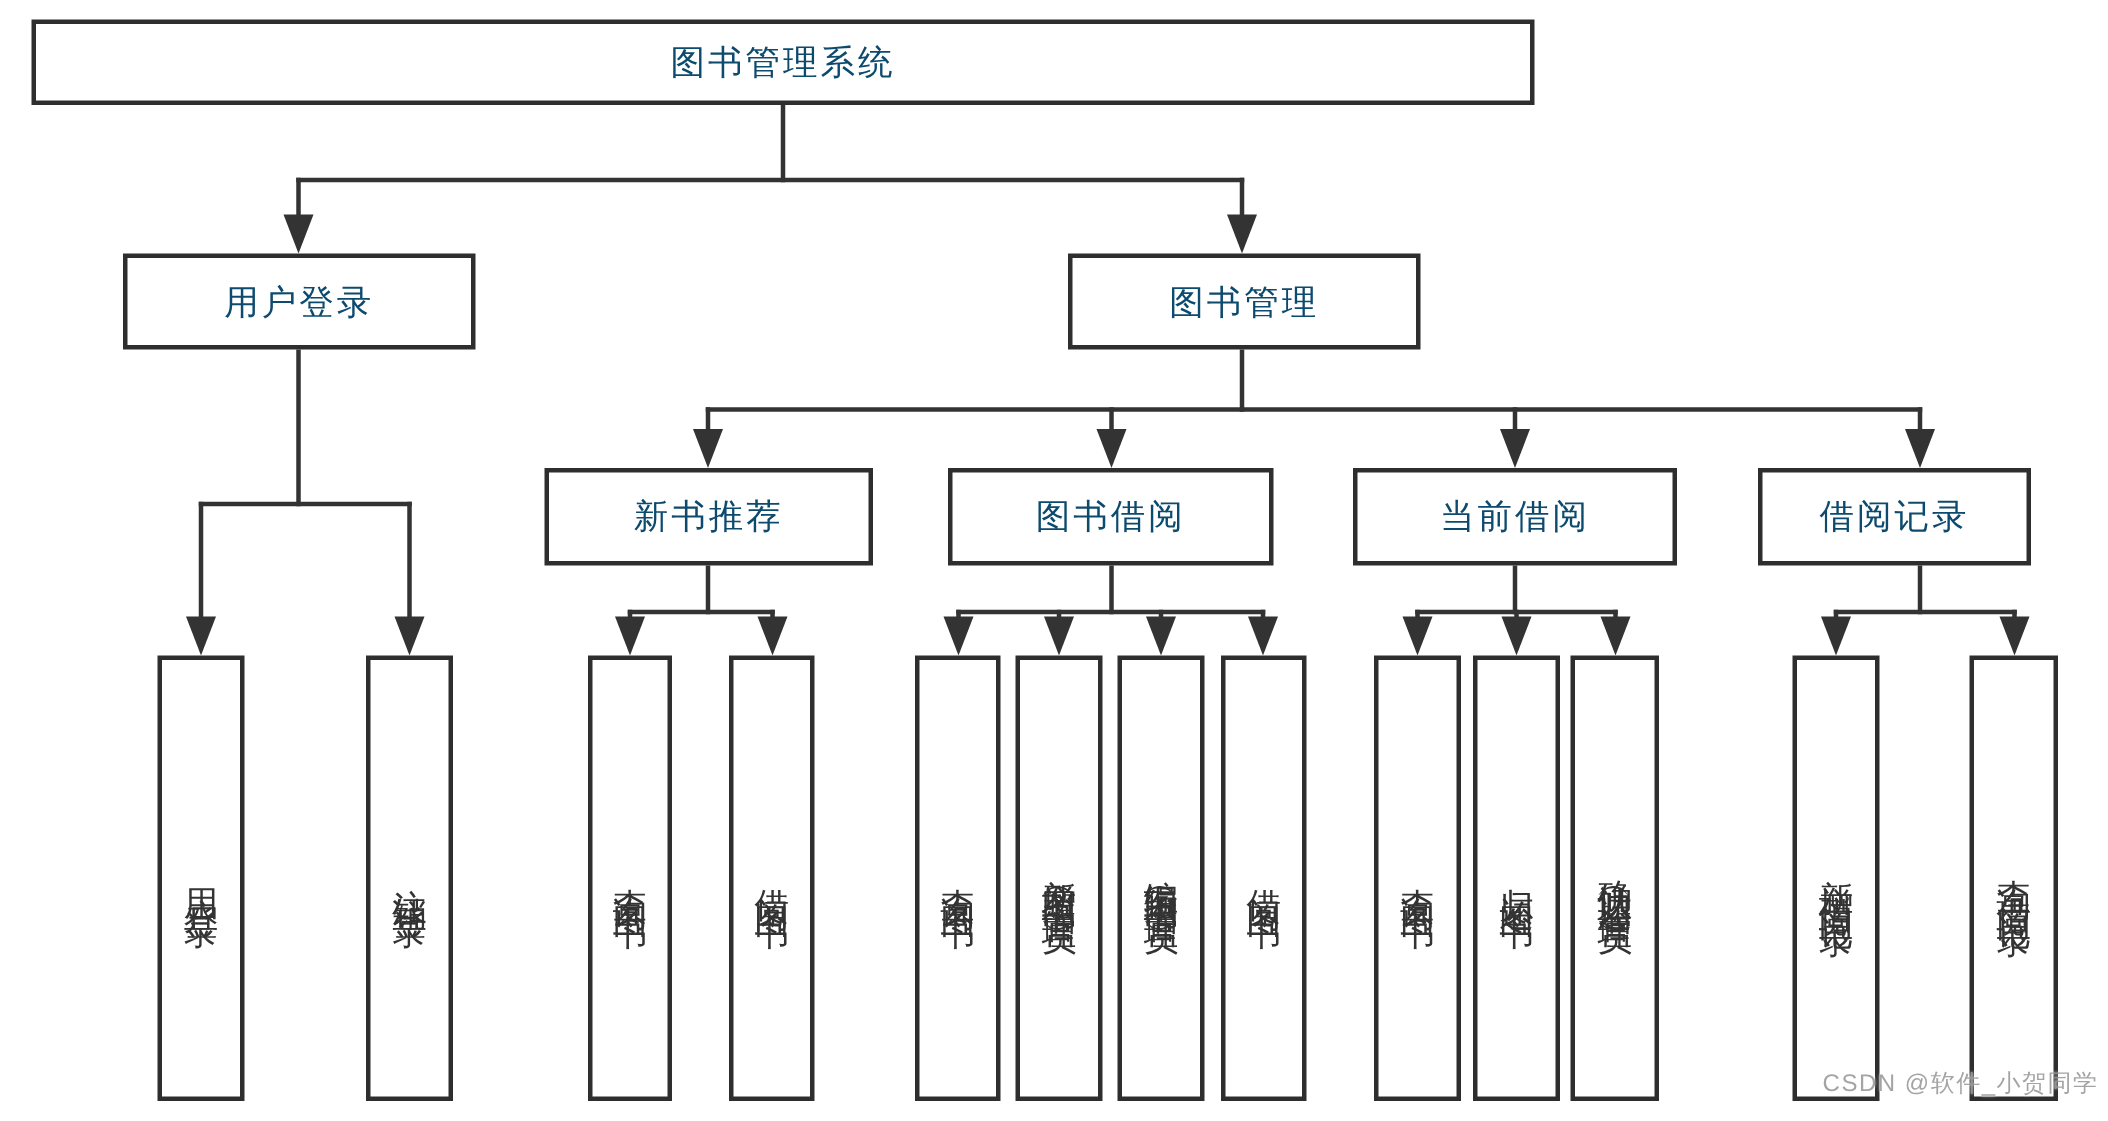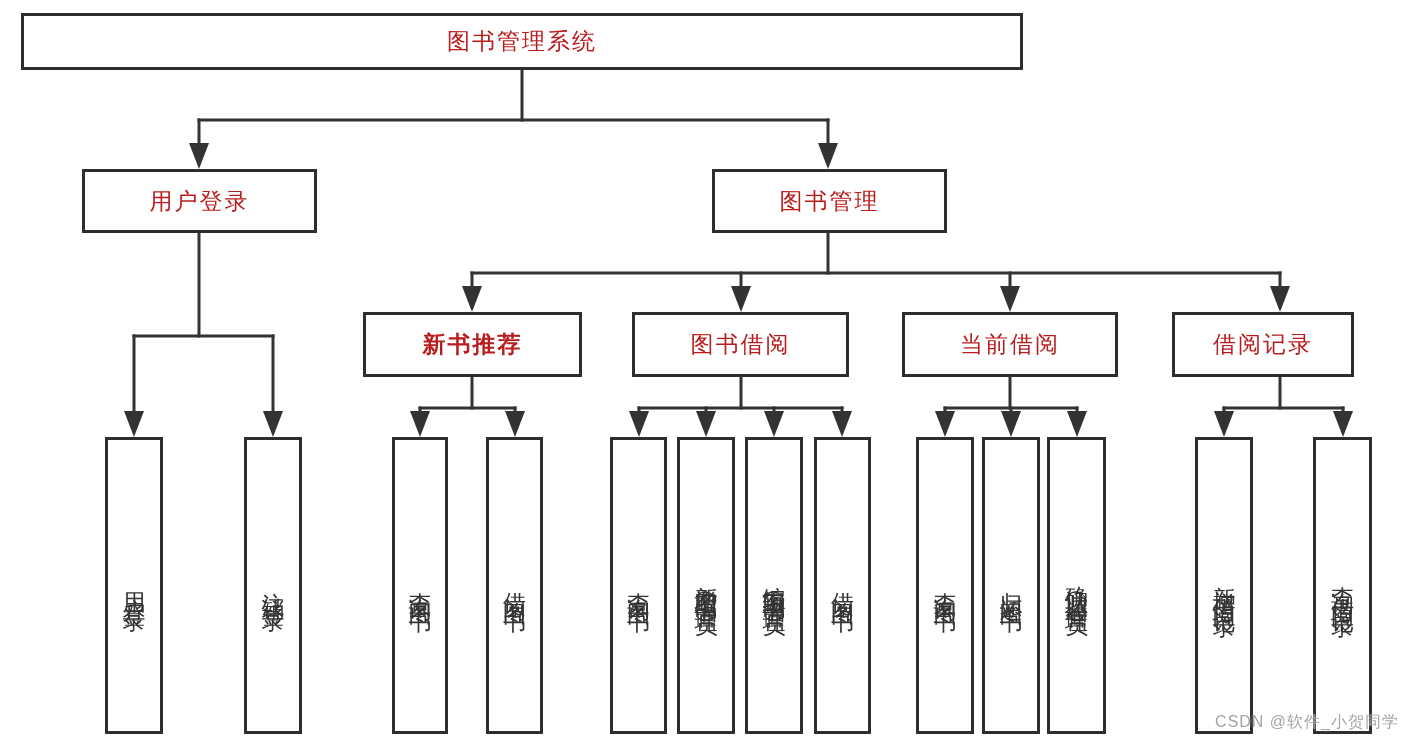--- a/index.html
+++ b/index.html
@@ -27,21 +27,21 @@
     box-sizing: border-box;
     border: 3px solid #2e2e2e;
     background: #ffffff;
     display: flex;
     align-items: center;
     justify-content: center;
   }
   .hlabel {
     font-size: 23px;
     letter-spacing: 2px;
-    color: #b91c1c;
+    color: #0c4a6e;
     white-space: nowrap;
   }
   .vtext {
     writing-mode: vertical-rl;
     text-orientation: mixed;
     font-size: 23px;
     letter-spacing: 6px;
     color: #333333;
     line-height: 1;
     white-space: nowrap;
@@ -139,21 +139,21 @@
     <span class="hlabel">图书管理系统</span>
   </div>
 
   <div class="box" style="left:82px; top:169px; width:235px; height:64px;">
     <span class="hlabel">用户登录</span>
   </div>
   <div class="box" style="left:712px; top:169px; width:235px; height:64px;justify-content:center;">
     <span class="hlabel">图书管理</span>
   </div>
 
-  <div class="box" style="left:363px; top:312px; width:219px; height:65px;font-weight:bold;">
+  <div class="box" style="left:363px; top:312px; width:219px; height:65px;">
     <span class="hlabel">新书推荐</span>
   </div>
   <div class="box" style="left:902px; top:312px; width:216px; height:65px;">
     <span class="hlabel">当前借阅</span>
   </div>
   <div class="box" style="left:632px; top:312px; width:217px; height:65px;">
     <span class="hlabel">图书借阅</span>
   </div>
   <div class="box" style="left:1172px; top:312px; width:182px; height:65px;">
     <span class="hlabel">借阅记录</span>

